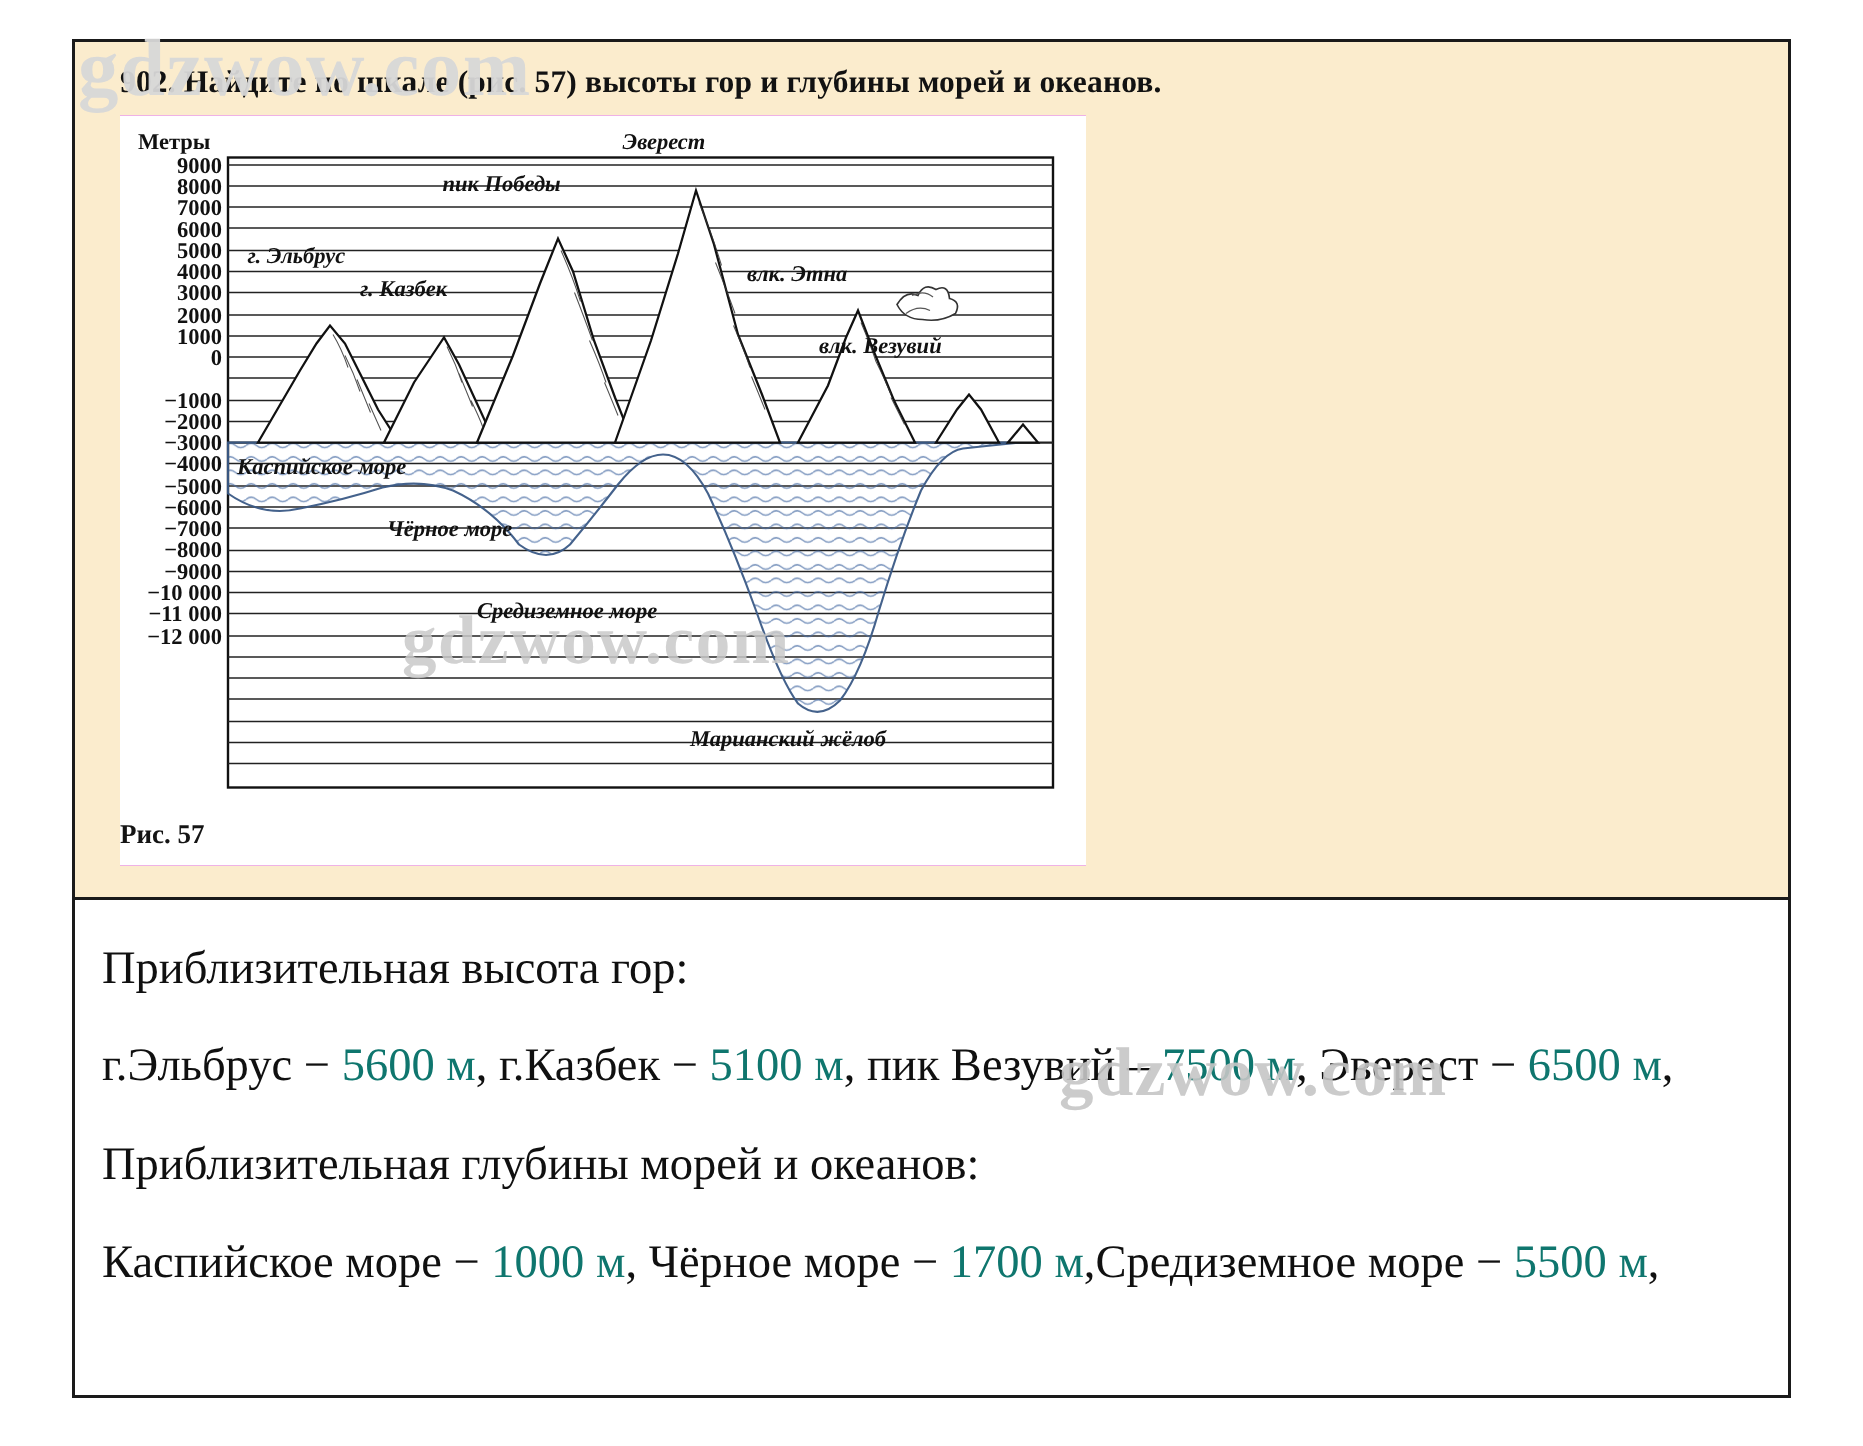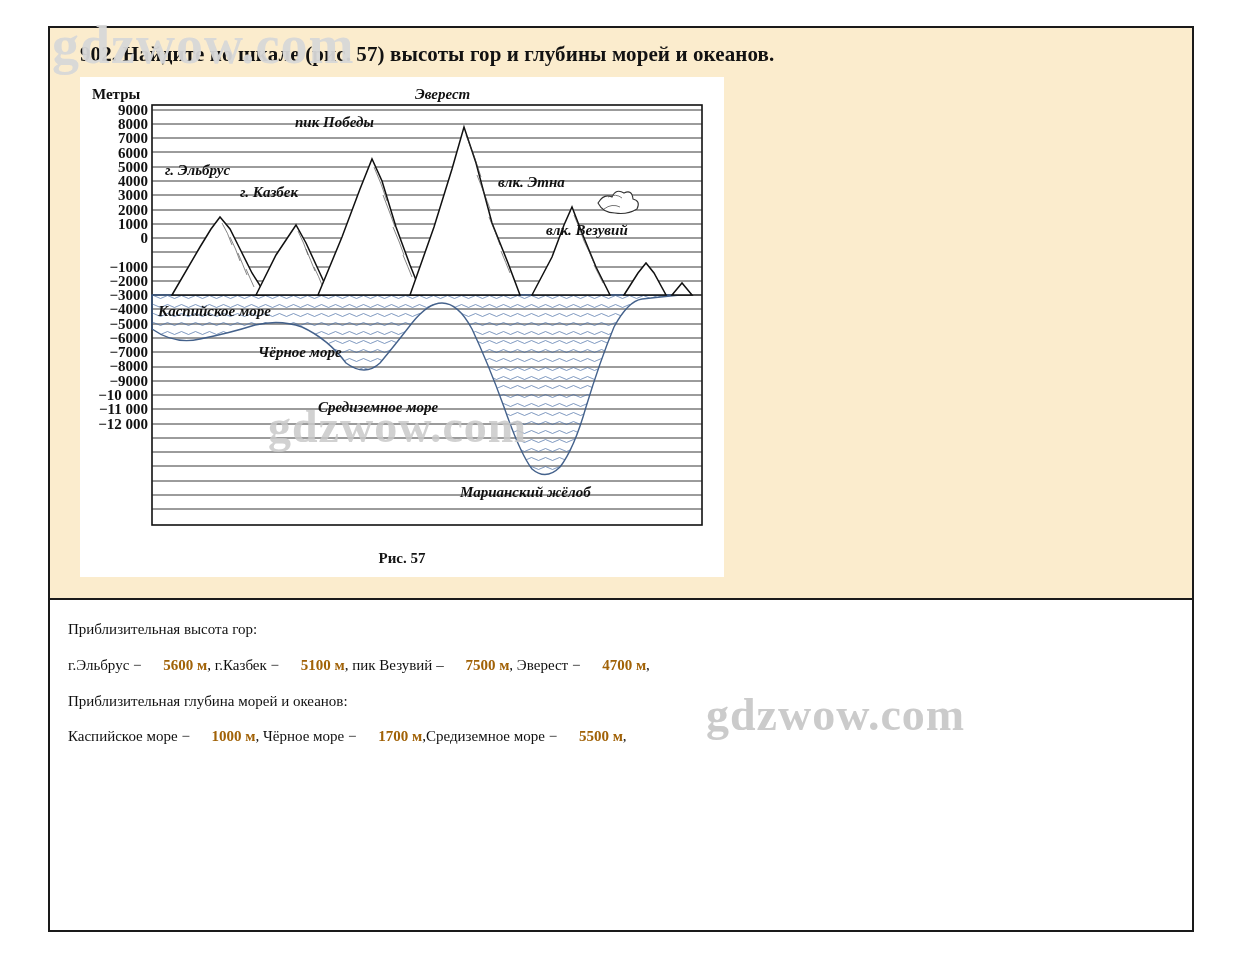--- a/index.html
+++ b/index.html
@@ -37,34 +37,33 @@
     position:relative;
     margin-left:14px;
     width:644px;height:500px;
     background:#d946ef;
     box-sizing:border-box;
     text-decoration:underline;
   }
   .fig-caption{
     position:absolute;
     left:0;right:0;bottom:10px;
-    text-align:center;
     font-weight:bold;
-    font-size:15px;
+    font-size:18px;
     color:#141414;
   }
   .answer-block{
     padding:16px 18px 10px 18px;
     box-sizing:border-box;
-    font-size:15px;
+    font-size:31px;
     color:#101010;
     line-height:1.85;
   }
   .answer-block p{margin:0 0 8px 0;white-space:nowrap;}
-  .num{color:#a16207;font-weight:bold;margin-left:18px;}
+  .num{color:#0f766e;font-weight:normal;}
   .wm{
     position:absolute;
     font-family:Liberation Serif, serif;
     font-weight:bold;
     color:#b9b9b9;
     opacity:.55;
     letter-spacing:1px;
     pointer-events:none;
     user-select:none;
   }
@@ -204,24 +203,24 @@
         </g>
       </svg>
 
       <div class="fig-caption">Рис. 57</div>
     </div>
   </div>
 
   <div class="answer-block">
     <p>Приблизительная высота гор:</p>
 
-    <p><span>г.Эльбрус </span><span>−</span><span>&nbsp;</span><span class="num">5600 м</span><span>, г.Казбек </span><span>−</span><span>&nbsp;</span><span class="num">5100 м</span><span>, пик Везувий </span><span>–</span><span>&nbsp;</span><span class="num">7500 м</span><span>, Эверест </span><span>−</span><span>&nbsp;</span><span class="num">4700 м</span><span>,</span></p>
-
-
-    <p>Приблизительная глубина морей и океанов:</p>
+    <p><span>г.Эльбрус </span><span>−</span><span>&nbsp;</span><span class="num">5600 м</span><span>, г.Казбек </span><span>−</span><span>&nbsp;</span><span class="num">5100 м</span><span>, пик Везувий </span><span>–</span><span>&nbsp;</span><span class="num">7500 м</span><span>, Эверест </span><span>−</span><span>&nbsp;</span><span class="num">6500 м</span><span>,</span></p>
+
+
+    <p>Приблизительная глубины морей и океанов:</p>
 
     <p><span>Каспийское море </span><span>−</span><span>&nbsp;</span><span class="num">1000 м</span><span>, Чёрное море </span><span>−</span><span>&nbsp;</span><span class="num">1700 м</span><span>,Средиземное море </span><span>−</span><span>&nbsp;</span><span class="num">5500 м</span><span>,</span></p>
 
   </div>
 </div>
 
 <div class="wm wm1">gdzwow.com</div>
 <div class="wm wm2">gdzwow.com</div>
 <div class="wm wm3">gdzwow.com</div>
 

